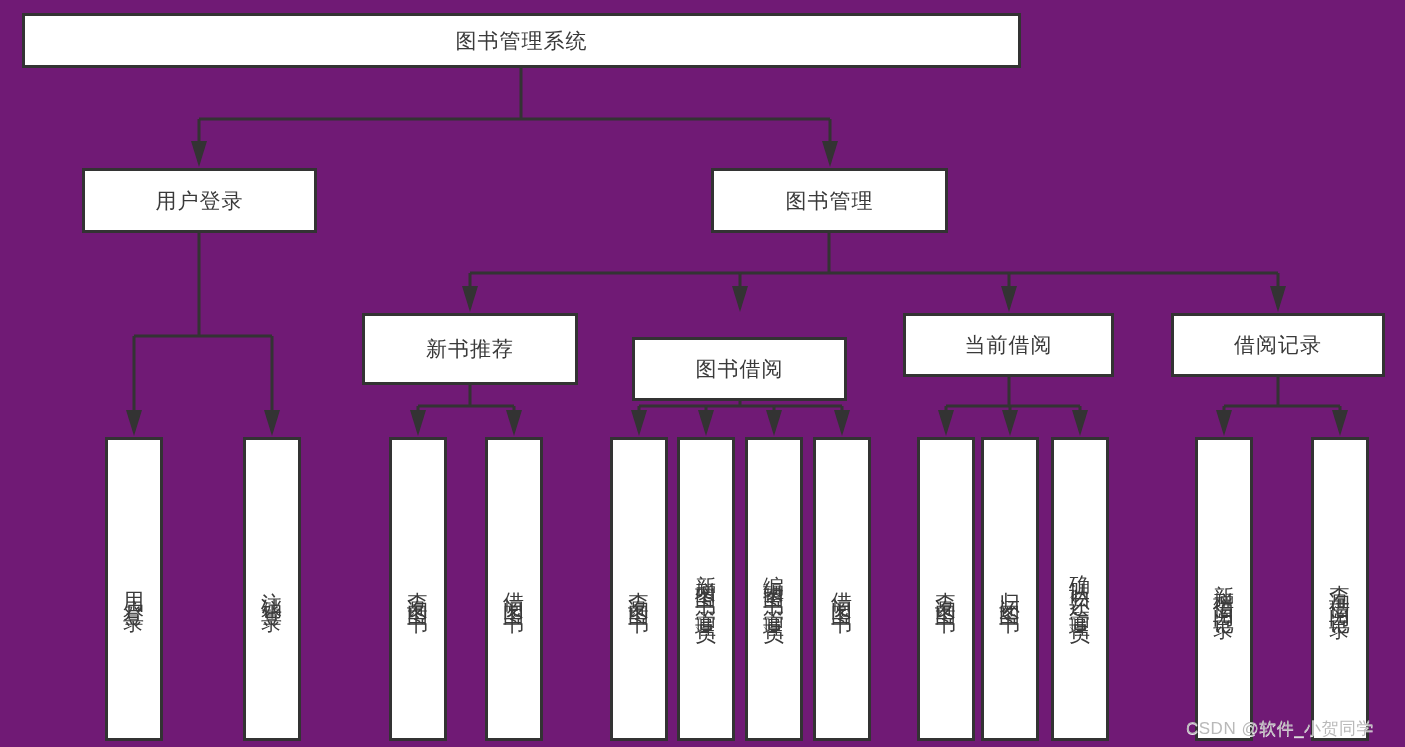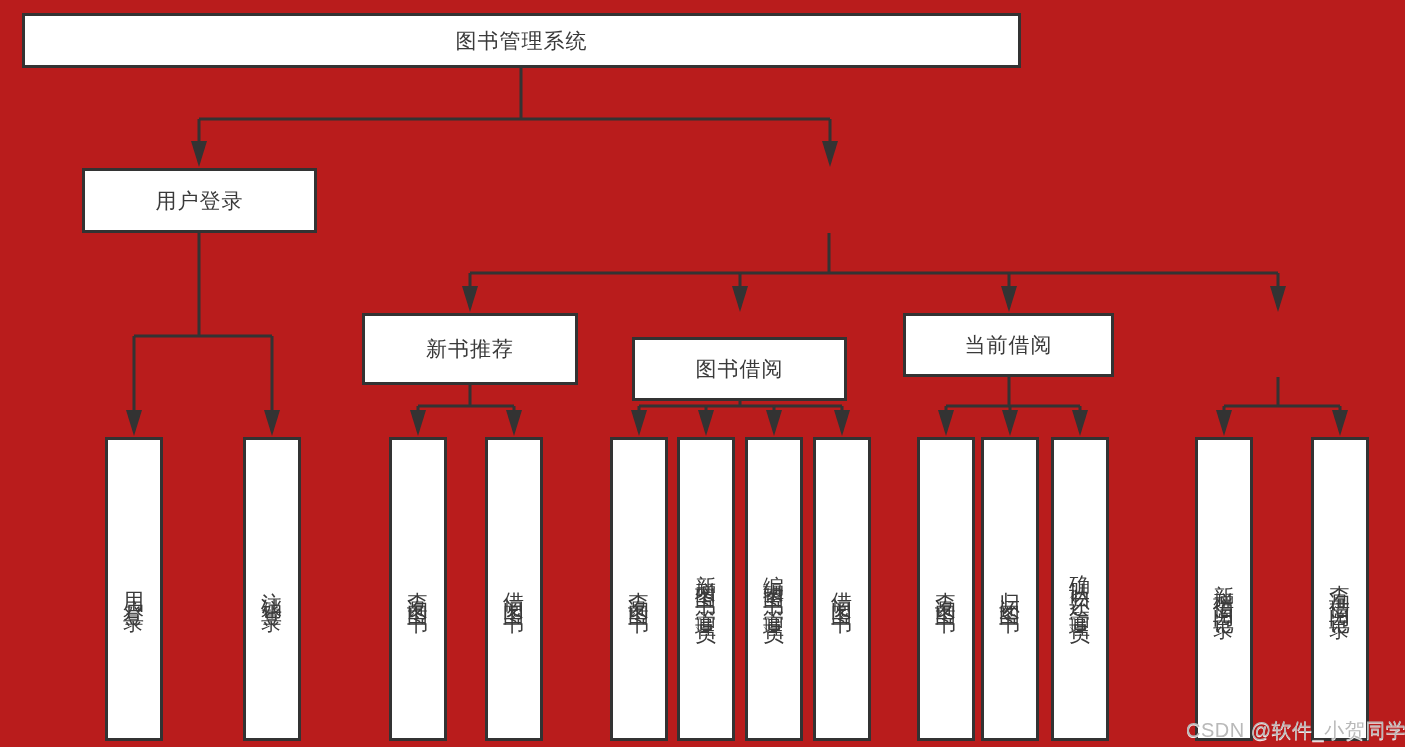--- a/index.html
+++ b/index.html
@@ -5,21 +5,21 @@
   html, body {
     margin: 0;
     padding: 0;
     background: #ffffff;
     font-family: "Liberation Sans", "DejaVu Sans", sans-serif;
   }
   .canvas {
     position: relative;
     width: 1405px;
     height: 747px;
-    background: #b91c1c;
+    background: #701a75;
     overflow: hidden;
   }
   .connectors {
     position: absolute;
     left: 0;
     top: 0;
     pointer-events: none;
   }
   .node {
     position: absolute;
@@ -41,21 +41,21 @@
     text-orientation: mixed;
     font-size: 21px;
     letter-spacing: 7px;
     line-height: 1;
     white-space: nowrap;
   }
   .watermark {
     position: absolute;
     left: 1186px;
     top: 717px;
-    font-size: 20px;
+    font-size: 17px;
     letter-spacing: 0.5px;
     color: #b9b9b9;
     text-shadow: 0 1px 0 rgba(255,255,255,0.9);
     white-space: nowrap;
     pointer-events: none;
   }
 </style>
 </head>
 <body>
 
@@ -111,29 +111,35 @@
     </g>
   </svg>
 
   <div class="node h" style="left:22px; top:13px; width:999px; height:55px;">
     <span>图书管理系统</span>
   </div>
 
   <div class="node h" style="left:82px; top:168px; width:235px; height:65px;">
     <span>用户登录</span>
   </div>
+  <div class="node h" style="left:711px; top:168px; width:237px; height:65px;">
+    <span>图书管理</span>
+  </div>
 
   <div class="node h" style="left:362px; top:313px; width:216px; height:72px;">
     <span>新书推荐</span>
   </div>
   <div class="node h" style="left:632px; top:313px; width:215px; height:64px;margin-top:24px;">
     <span>图书借阅</span>
   </div>
   <div class="node h" style="left:903px; top:313px; width:211px; height:64px;">
     <span>当前借阅</span>
+  </div>
+  <div class="node h" style="left:1171px; top:313px; width:214px; height:64px;">
+    <span>借阅记录</span>
   </div>
 
   <div class="node v" style="left:105px; top:437px; width:58px; height:304px;">
     <span>用户登录</span>
   </div>
   <div class="node v" style="left:243px; top:437px; width:58px; height:304px;">
     <span>注销登录</span>
   </div>
 
   <div class="node v" style="left:389px; top:437px; width:58px; height:304px;">

